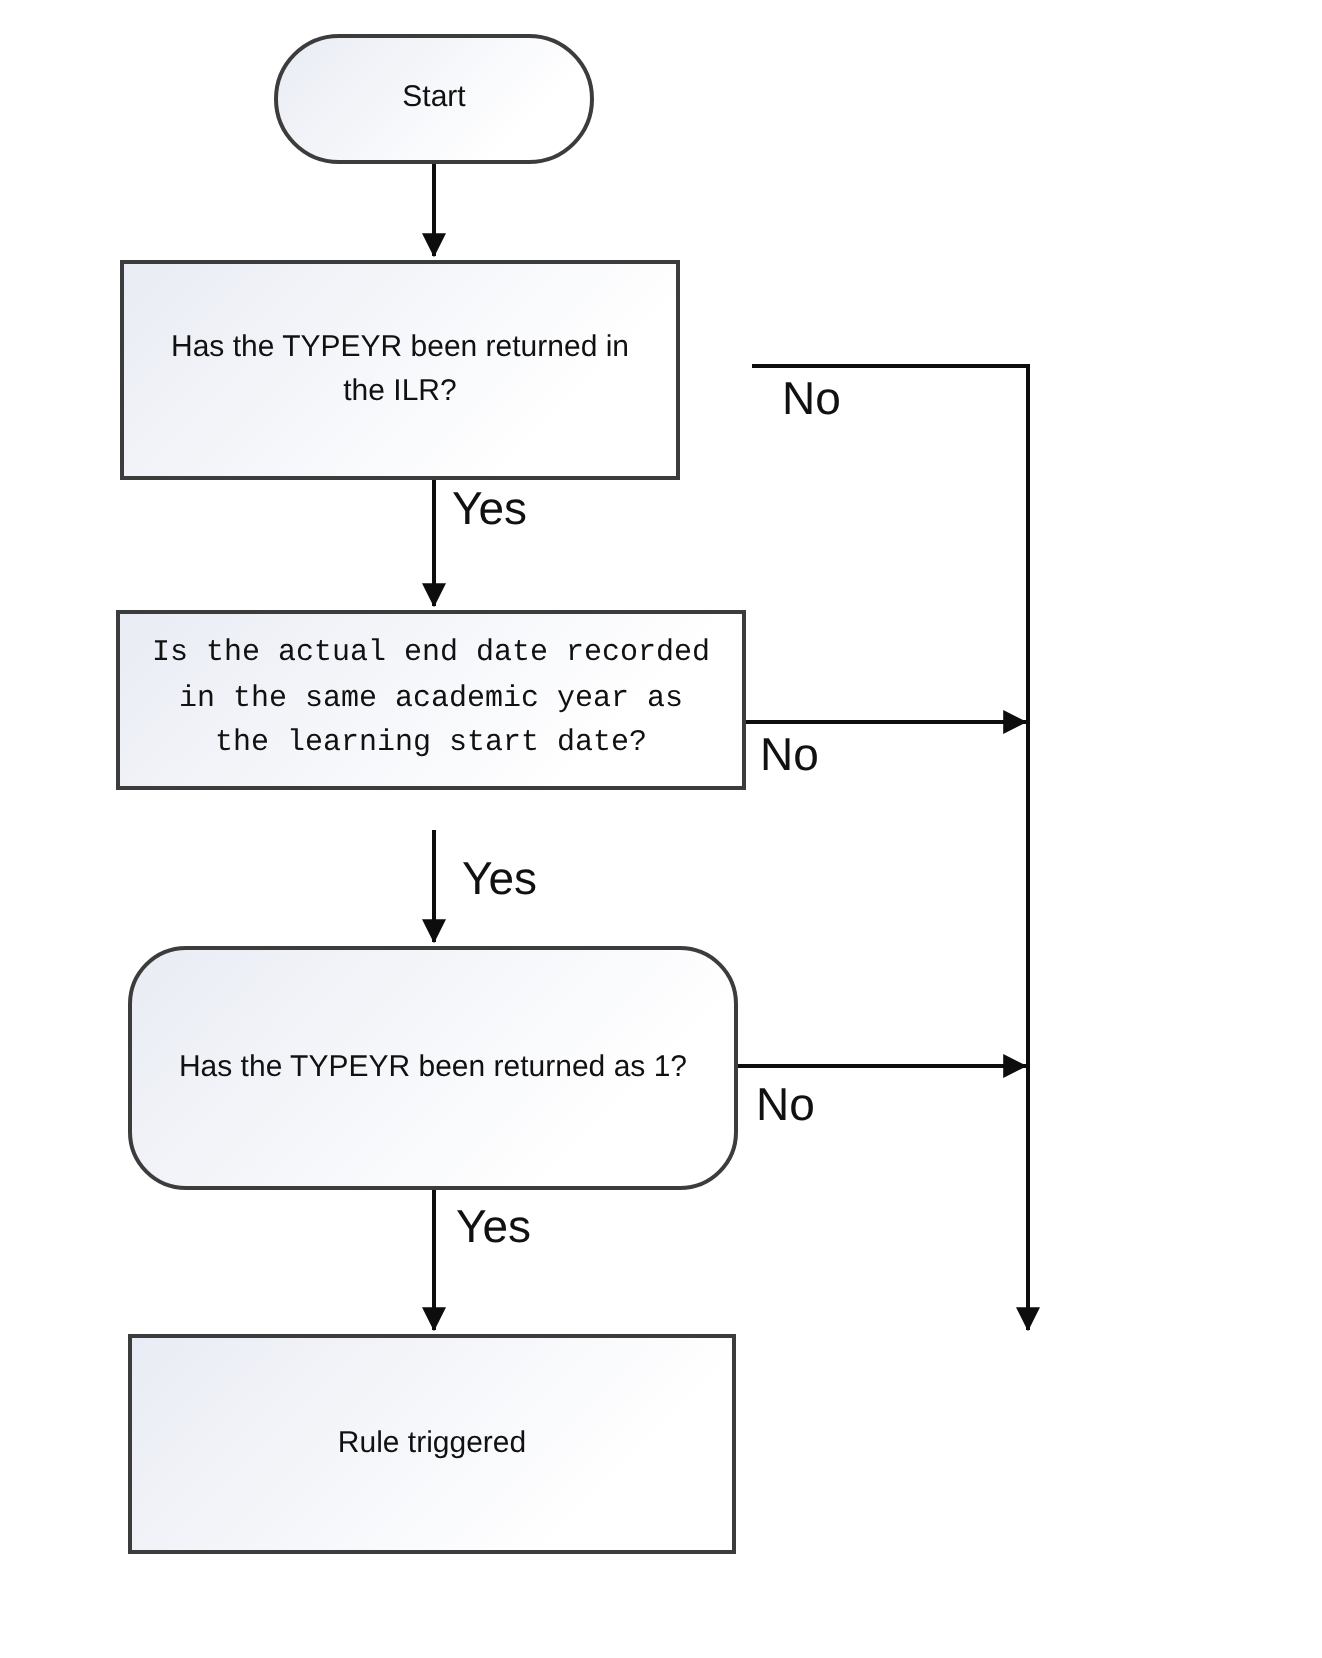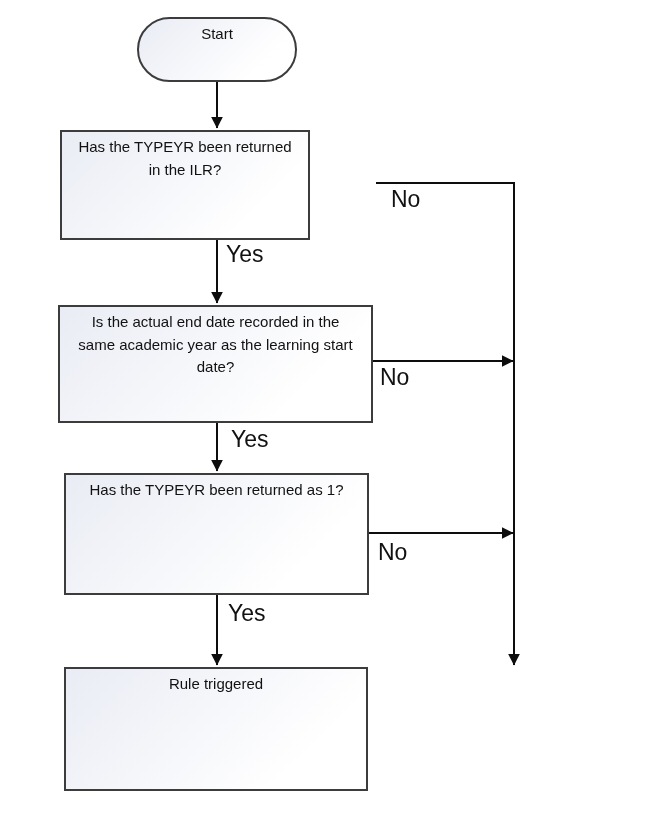--- a/index.html
+++ b/index.html
@@ -20,21 +20,21 @@
     overflow:hidden;
   }
   .edges{position:absolute;left:0;top:0;width:661px;height:829px;}
   .edges path{stroke:var(--connector);stroke-width:2;fill:none;}
   .edges marker path{fill:var(--connector);stroke:none;}
   .node{
     position:absolute;
     box-sizing:border-box;
     border:2px solid var(--node-border);
     background:linear-gradient(135deg, var(--node-fill-top) 0%, var(--node-fill-bottom) 78%);
-    display:flex;align-items:flex-start;justify-content:center;
+    display:flex;align-items:center;justify-content:center;
     text-align:center;
     font-size:15px;line-height:1.5;
     padding:4px 12px;
   }
   .node.terminator{border-radius:33px;}
   .edge-label{
     position:absolute;
     font-size:23px;line-height:1.1;
     color:var(--text);
     white-space:nowrap;
@@ -57,33 +57,33 @@
     <path d="M217,595 L217,665" marker-end="url(#arrow)"></path>
     <path d="M376,183 L514,183 L514,665" marker-end="url(#arrow)"></path>
     <path d="M373,361 L513,361" marker-end="url(#arrow)"></path>
     <path d="M369,533 L513,533" marker-end="url(#arrow)"></path>
   </svg>
 
   <div class="node terminator" style="left:137px;top:17px;width:160px;height:65px;">
     <span>Start</span>
   </div>
 
-  <div class="node" style="left:60px;top:130px;width:250px;height:110px;">
+  <div class="node" style="left:60px;top:130px;width:280px;height:110px;">
     <span>Has the TYPEYR been returned in the ILR?</span>
   </div>
 
-  <div class="node" style="left:58px;top:305px;width:315px;height:118px;">
+  <div class="node" style="left:58px;top:305px;width:315px;height:90px;font-family:Liberation Mono, monospace;">
     <span>Is the actual end date recorded in the same academic year as the learning start date?</span>
   </div>
 
-  <div class="node" style="left:64px;top:473px;width:305px;height:122px;">
+  <div class="node" style="left:64px;top:473px;width:305px;height:122px;border-radius:29px;">
     <span>Has the TYPEYR been returned as 1?</span>
   </div>
 
-  <div class="node" style="left:64px;top:667px;width:304px;height:124px;">
+  <div class="node" style="left:64px;top:667px;width:304px;height:110px;">
     <span>Rule triggered</span>
   </div>
 
 
   <span class="edge-label" style="left:226px;top:242px;">Yes</span>
   <span class="edge-label" style="left:391px;top:187px;">No</span>
 
   <span class="edge-label" style="left:231px;top:427px;">Yes</span>
   <span class="edge-label" style="left:380px;top:365px;">No</span>
 

